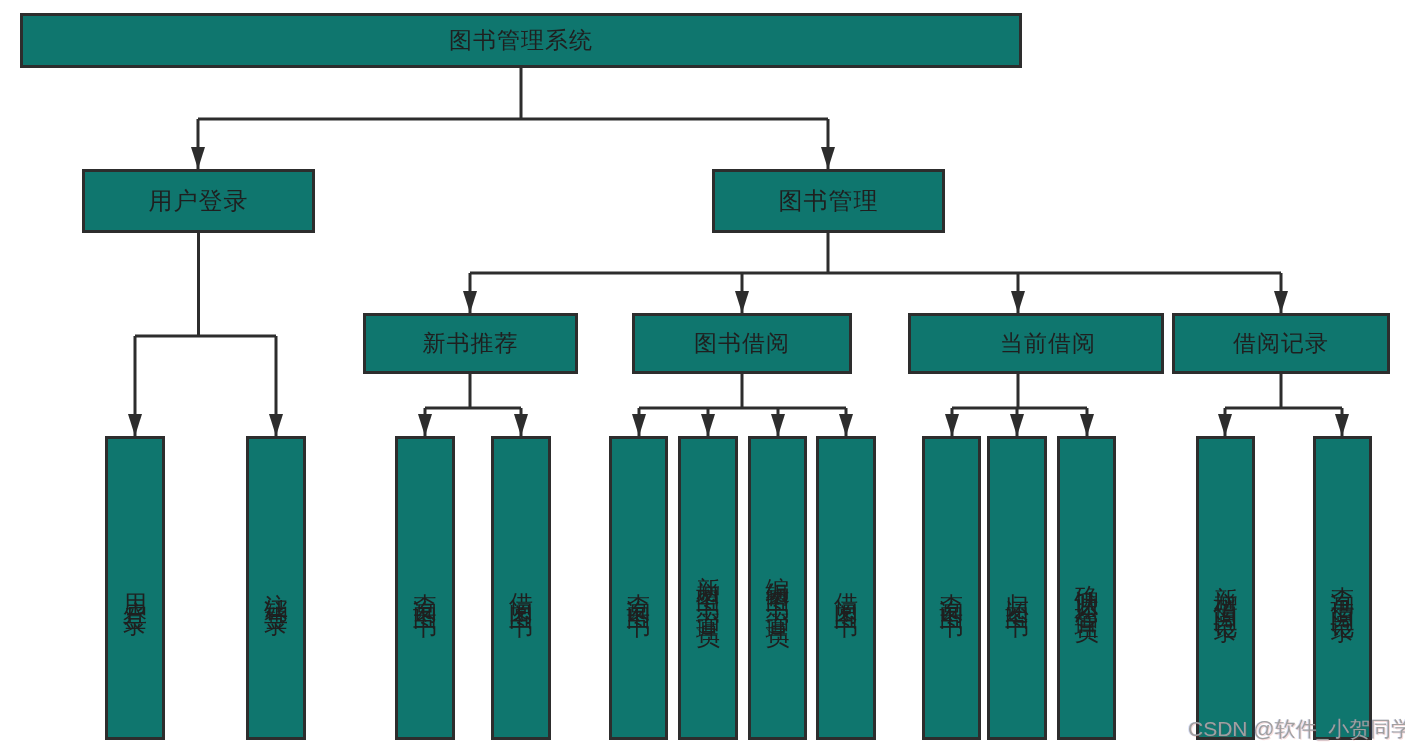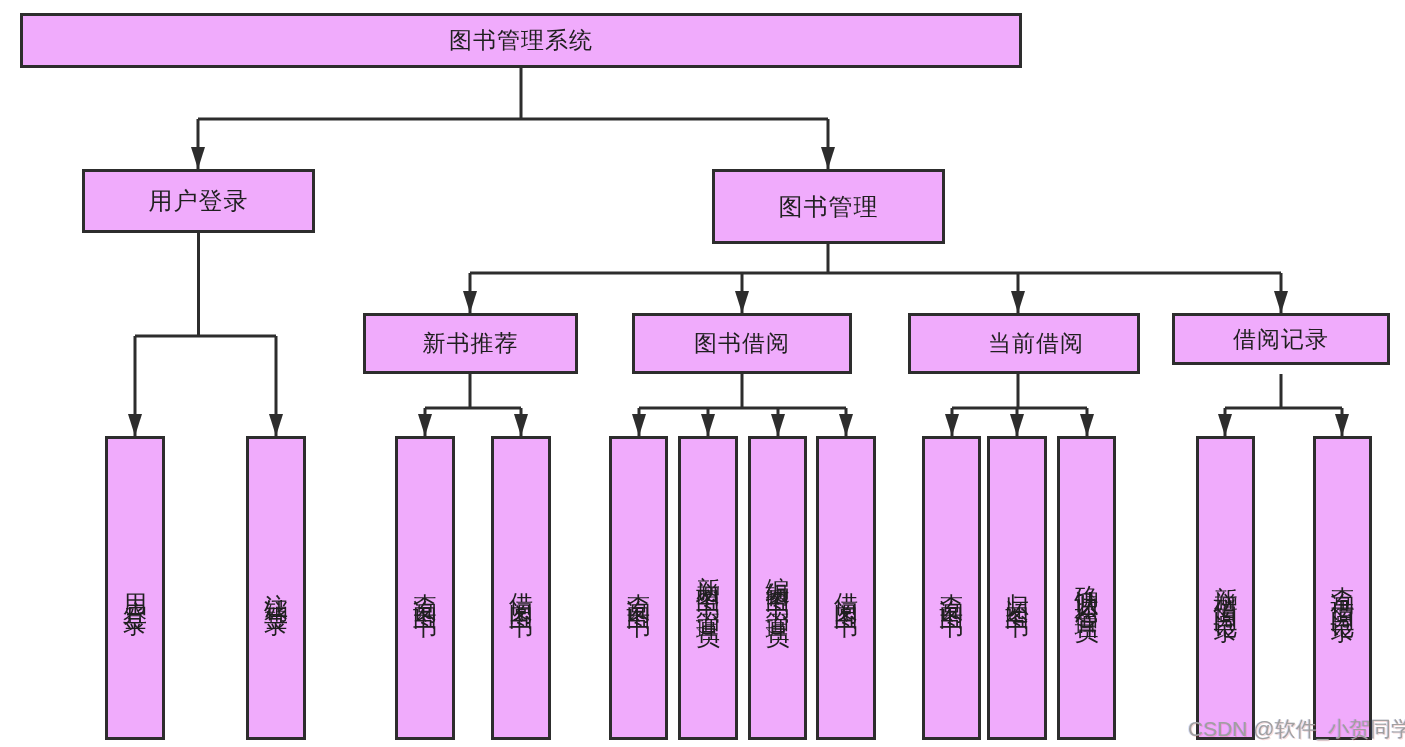--- a/index.html
+++ b/index.html
@@ -2,40 +2,40 @@
 <html><head>
 <meta charset="utf-8">
 <style>
   html,body { margin:0; padding:0; background:#ffffff; }
   .canvas {
     position:relative; width:1405px; height:747px; background:#ffffff;
     font-family:"Liberation Sans", sans-serif; overflow:hidden;
   }
   svg.wires { position:absolute; left:0; top:0; width:1405px; height:747px; pointer-events:none; }
   .node {
-    position:absolute; box-sizing:border-box; background:#f0abfc;
+    position:absolute; box-sizing:border-box; background:#0f766e;
     border:3px solid #2d2d2d; color:#1f1f1f;
     display:flex; align-items:center; justify-content:center;
     text-align:center; line-height:1;
   }
   .h { font-size:23px; letter-spacing:1px; }
   .v {
     writing-mode:vertical-rl; text-orientation:mixed;
     font-size:24px; letter-spacing:7px; line-height:1;
   }
   
   #n-root          { left:20px;   top:13px;  width:1002px; height:55px; }
   
   #n-user-login    { left:82px;   top:169px; width:233px;  height:64px; font-size:24px; }
-  #n-book-mgmt     { left:712px;  top:169px; width:233px;  height:75px; font-size:24px; }
+  #n-book-mgmt     { left:712px;  top:169px; width:233px;  height:64px; font-size:24px; }
   
   #n-new-book-rec  { left:363px;  top:313px; width:215px;  height:61px; }
   #n-book-borrow   { left:632px;  top:313px; width:220px;  height:61px; }
-  #n-current-borrow{ left:908px;  top:313px; width:232px;  height:61px;padding-left:24px; }
-  #n-borrow-record { left:1172px; top:313px; width:218px;  height:52px; }
+  #n-current-borrow{ left:908px;  top:313px; width:256px;  height:61px;padding-left:24px; }
+  #n-borrow-record { left:1172px; top:313px; width:218px;  height:61px; }
   
   #l-user-login    { left:105px;  top:436px; width:60px; height:304px; }
   #l-logout        { left:246px;  top:436px; width:60px; height:304px; }
   #l-rec-query     { left:395px;  top:436px; width:60px; height:304px; }
   #l-rec-borrow    { left:491px;  top:436px; width:60px; height:304px; }
   #l-bb-query      { left:609px;  top:436px; width:59px; height:304px; }
   #l-bb-add        { left:678px;  top:436px; width:60px; height:304px; }
   #l-bb-edit       { left:748px;  top:436px; width:59px; height:304px; }
   #l-bb-borrow     { left:816px;  top:436px; width:60px; height:304px; }
   #l-cb-query      { left:922px;  top:436px; width:59px; height:304px; }

